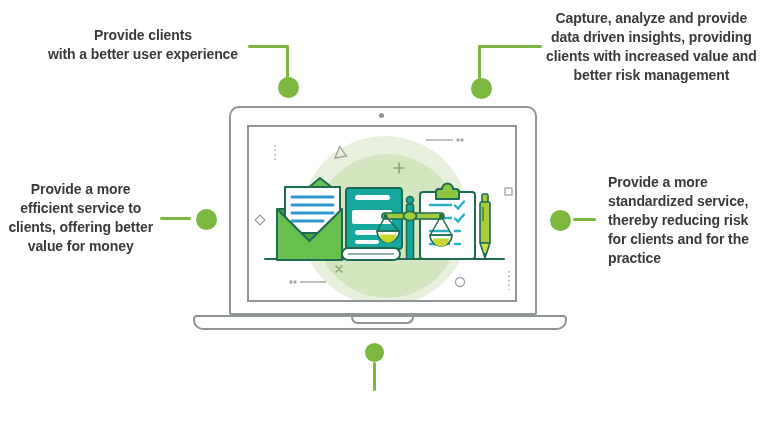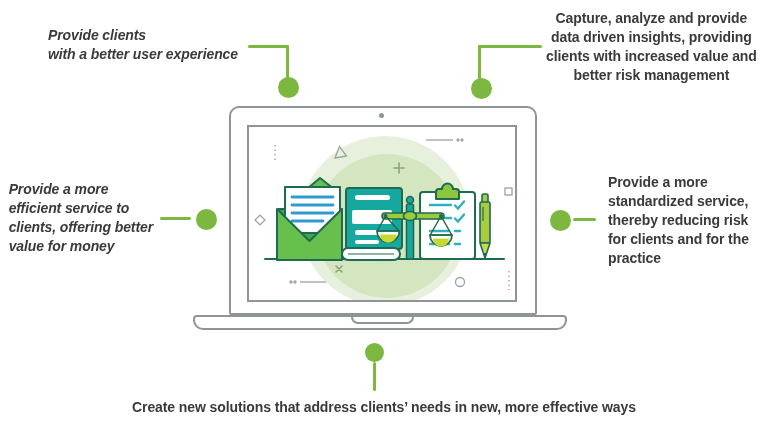--- a/index.html
+++ b/index.html
@@ -8,21 +8,21 @@
     --bar-green:#9ccb3e; --liquid-green:#c6d92f; --teal:#16a89f;
     --dark-outline:#1d6b52; --letter-blue:#2e9ad2; --checklist-teal:#2fb0c0;
     --circle-outer:#e7f0dc; --circle-inner:#d4e6c0; --laptop-gray:#8f9496;
     --decor-gray:#9aa3a0; --decor-green:#86a57c; --text-color:#3a3a3a;
   }
   html,body{margin:0;padding:0;background:#fff;}
   .stage{position:relative;width:768px;height:425px;background:#fff;overflow:hidden;
          font-family:"Liberation Sans",sans-serif;color:var(--text-color);}
   .callout{position:absolute;font-weight:bold;font-size:14px;line-height:19px;
            white-space:pre-line;letter-spacing:-0.1px;}
-  .ra{text-align:left;white-space:pre;font-style:italic;}
+  .ra{text-align:center;white-space:pre;}
   .la{text-align:left;white-space:pre;}
   .hline,.vline{position:absolute;background:var(--accent-green);border-radius:2px;}
   .hline{height:3px;} .vline{width:3px;}
   .dot{position:absolute;width:21px;height:21px;border-radius:50%;background:var(--accent-green);}
   .dot.small{width:19px;height:19px;}
   
   .lap-screen{position:absolute;left:229px;top:106px;width:308px;height:209px;box-sizing:border-box;
               border:2px solid var(--laptop-gray);border-radius:10px 10px 2px 2px;background:#fff;}
   .lap-camera{position:absolute;left:379px;top:113px;width:5px;height:5px;border-radius:50%;
               background:var(--laptop-gray);}
@@ -63,21 +63,20 @@
 better risk management</div>
   <div class="callout ra" style="top:180px;right:615px;">Provide a more
 efficient service to
 clients, offering better
 value for money</div>
   <div class="callout la" style="top:173px;left:608px;">Provide a more
 standardized service,
 thereby reducing risk
 for clients and for the
 practice</div>
-  <div class="callout" style="top:398px;left:0;right:0;text-align:center;">Create new solutions that address clients’ needs in new, more effective ways</div>
 
   <div class="hline" style="left:248px;top:45px;width:41px;"></div>
   <div class="vline" style="left:285.5px;top:45px;height:34px;"></div>
   <div class="dot" style="left:277.5px;top:76.5px;"></div>
 
   <div class="hline" style="left:478px;top:45px;width:64px;"></div>
   <div class="vline" style="left:478px;top:45px;height:34px;"></div>
   <div class="dot" style="left:470.5px;top:77.5px;"></div>
 
   <div class="hline" style="left:160px;top:217px;width:31px;"></div>

